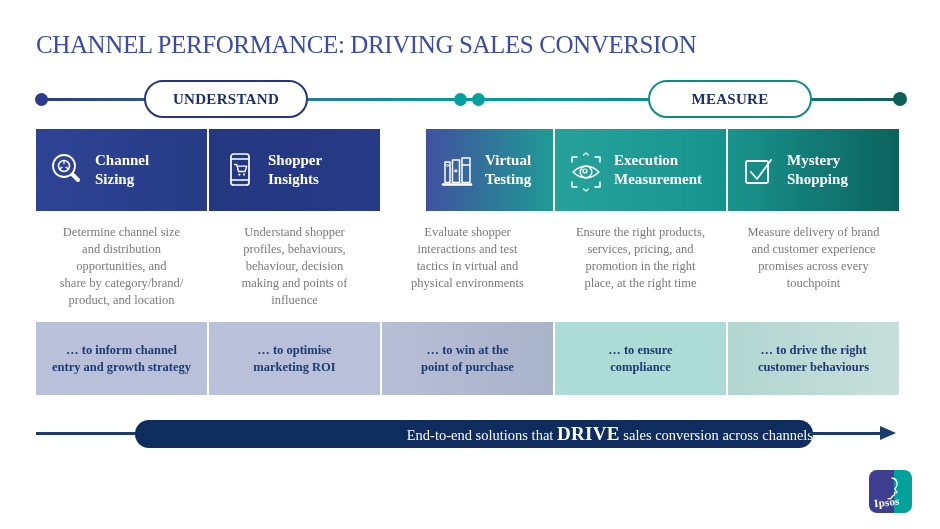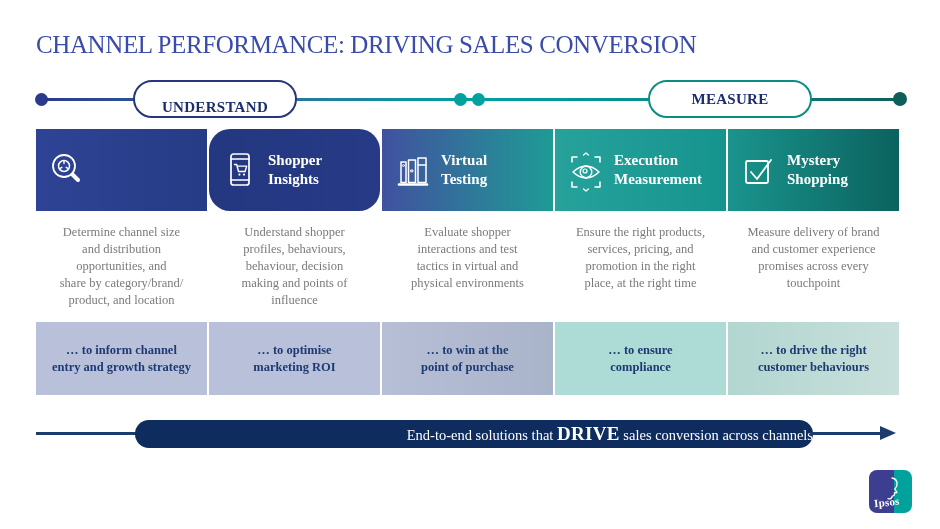--- a/index.html
+++ b/index.html
@@ -13,30 +13,30 @@
   .tl-line{position:absolute;left:41px;top:98px;width:860px;height:3px;
            background:linear-gradient(90deg,#2b3a8c 0%,#2e6fa0 25%,#00a0a0 50%,#0a8a85 78%,#0f5f5b 100%);}
   .dot{position:absolute;border-radius:50%;}
   .dot-left{left:35px;top:93px;width:13px;height:13px;background:#2b3a8c;}
   .dot-mid1{left:454px;top:93px;width:13px;height:13px;background:#00a2a0;}
   .dot-mid2{left:472px;top:93px;width:13px;height:13px;background:#00a2a0;}
   .dot-right{left:893px;top:92px;width:14px;height:14px;background:#0e5e5a;}
   .tl-pill{position:absolute;top:80px;width:164px;height:38px;background:#ffffff;
            border-radius:20px;box-sizing:border-box;display:flex;align-items:center;justify-content:center;
            font-weight:bold;font-size:15px;color:#1b2d6f;letter-spacing:.3px;}
-  .pill-understand{left:133px;border:2.5px solid #27357f;align-items:flex-end;}
+  .pill-understand{left:144px;border:2.5px solid #27357f;}
   .pill-measure{left:648px;border:2.5px solid #0b8d86;}
 
   
   .col{position:absolute;top:129px;width:171px;height:266px;}
   .col1{left:36px;}.col2{left:209px;}.col3{left:382px;}.col4{left:555px;}.col5{left:728px;}
   .col-header{height:82px;display:flex;align-items:center;color:#ffffff;}
   .col1 .col-header{background:linear-gradient(90deg,#2e4394,#273c86);}
-  .col2 .col-header{background:linear-gradient(90deg,#243781,#263a85);border-radius:21px;}
-  .col3 .col-header{background:linear-gradient(90deg,#41519f,#1f9b95);}
+  .col2 .col-header{background:linear-gradient(90deg,#243781,#263a85);}
+  .col3 .col-header{background:linear-gradient(90deg,#41519f,#1f9b95);margin-left:44px;}
   .col4 .col-header{background:linear-gradient(90deg,#26a29b,#15948d);}
   .col5 .col-header{background:linear-gradient(90deg,#1a948d,#0b625e);}
   .hdr-icon{flex:0 0 44px;margin-left:9px;margin-right:6px;}
   .hdr-title{font-size:15px;font-weight:bold;line-height:19px;white-space:pre-line;}
   .col-desc{padding-top:13px;text-align:center;color:#7a7a7a;font-size:12.5px;line-height:17px;white-space:pre-line;}
   .outcome{position:absolute;top:193px;left:0;width:100%;height:73px;display:flex;align-items:center;justify-content:center;
            text-align:center;font-size:12.5px;font-weight:bold;color:#1d3a73;line-height:17px;white-space:pre-line;}
   .col1 .outcome{background:#b9c1da;}
   .col2 .outcome{background:#b9c1da;}
   .col3 .outcome{background:linear-gradient(90deg,#b7bfd6,#a9b3c9);}
@@ -85,20 +85,22 @@
       <span class="hdr-icon">
         <svg class="icn" width="44" height="44" viewBox="0 0 44 44" fill="none" stroke="#ffffff" stroke-linecap="round" stroke-linejoin="round">
           <circle cx="19" cy="18" r="11" stroke-width="1.8"></circle>
           <circle cx="19" cy="18" r="5.5" stroke-width="1.5"></circle>
           <line x1="19" y1="12.5" x2="19" y2="15.6" stroke-width="1.4"></line>
           <line x1="14.3" y1="20.8" x2="16.9" y2="19.3" stroke-width="1.4"></line>
           <line x1="23.7" y1="20.8" x2="21.1" y2="19.3" stroke-width="1.4"></line>
           <line x1="27.5" y1="26.5" x2="33" y2="32" stroke-width="4"></line>
         </svg>
       </span>
+      <span class="hdr-title">Channel
+Sizing</span>
     </div>
     <div class="col-desc">Determine channel size
 and distribution
 opportunities, and
 share by category/brand/
 product, and location</div>
     <div class="outcome">… to inform channel
 entry and growth strategy</div>
   </div>
 

